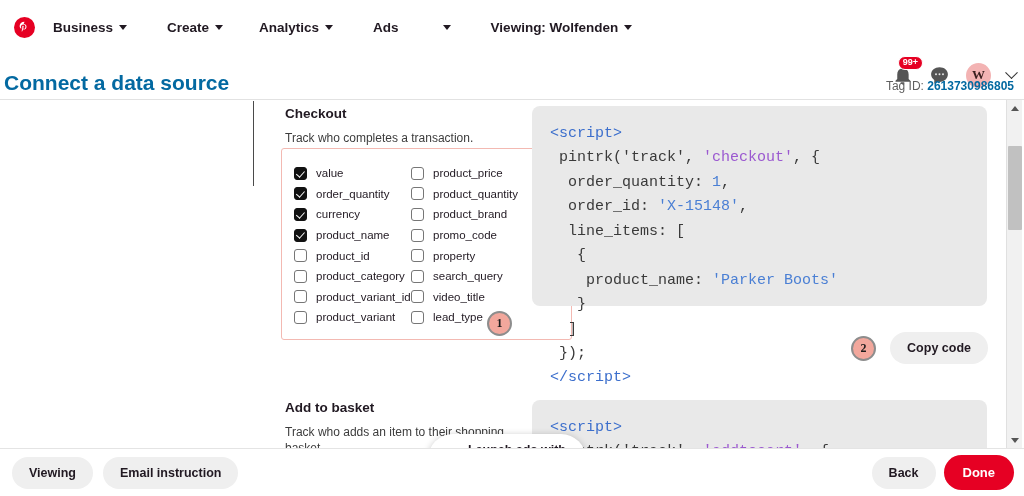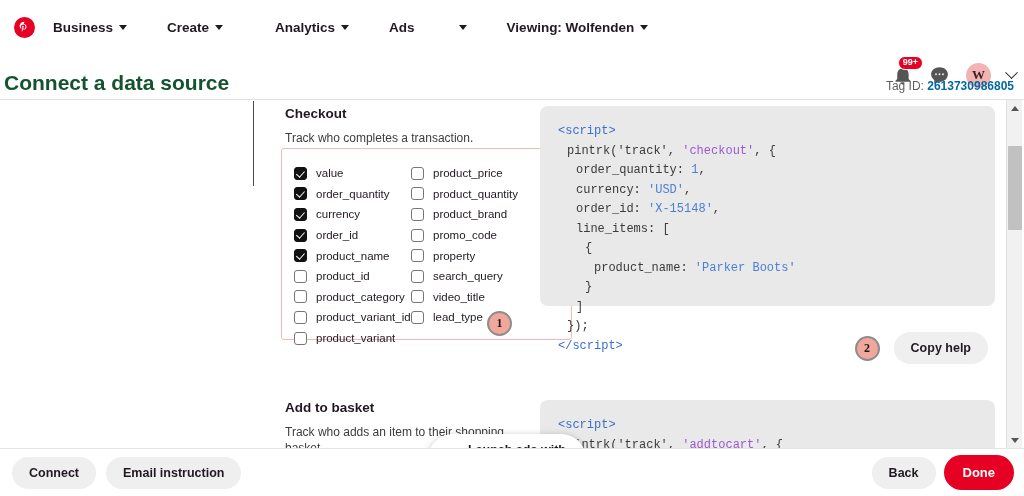--- a/index.html
+++ b/index.html
@@ -22,21 +22,21 @@
     background: #e60023; display: flex; align-items: center; justify-content: center;
   }
   .pin-logo svg { display:block; }
   .navitem {
     display: flex; align-items: center; gap: 6px;
     font-size: 13.5px; font-weight: bold; color: #211922;
     cursor: pointer; white-space: nowrap; padding-left: 8px;
   }
   .navitem.business { margin-left: 10px; }
   .navitem.create { margin-left: 32px; }
-  .navitem.analytics { margin-left: 44px; }
+  .navitem.analytics { margin-left: 28px; }
   .navitem.ads { margin-left: 32px; gap: 44px; }
   .navitem.viewing { margin-left: 32px; }
   .chev {
     width: 0; height: 0; border-left: 4.5px solid transparent;
     border-right: 4.5px solid transparent; border-top: 5.5px solid #211922;
     margin-top: 1px;
   }
   .nav-right {
     position: absolute; right: 8px; top: 0; height: 54px;
     display: flex; align-items: center; gap: 16px; margin-top: 48px;
@@ -56,21 +56,21 @@
   }
   .chev-thin {
     width: 9px; height: 9px; border-right: 1.8px solid #333;
     border-bottom: 1.8px solid #333; transform: rotate(45deg) translate(-2px,-2px);
     cursor: pointer;
   }
 
   
   .page-title {
     position: absolute; left: 4px; top: 71px;
-    font-size: 21px; font-weight: bold; color: #14532d;
+    font-size: 21px; font-weight: bold; color: #0369a1;
   }
   .tagid {
     position: absolute; right: 10px; top: 79px;
     font-size: 12px; color: #5f5f5f;
   }
   .tagid b { color: #0369a1; }
   .title-rule {
     position: absolute; left: 0; top: 99px; width: 1024px; height: 1px;
     background: #e2e2e2;
   }
@@ -112,24 +112,24 @@
   }
   .cb.on { background: #111; border-color: #111; }
   .cb.on::after {
     content: ""; position: absolute; left: 3.3px; top: 0.9px;
     width: 3.5px; height: 7px; border-right: 1.8px solid #fff;
     border-bottom: 1.8px solid #fff; transform: rotate(42deg);
   }
   .cb-label { font-size: 11.5px; color: #211922; white-space: nowrap; }
 
   .codebox {
-    position: absolute; left: 278px; width: 455px;
+    position: absolute; left: 270px; width: 455px;
     background: #e9e9e9; border-radius: 8px;
     padding: 16px 18px; font-family: "Liberation Mono", monospace;
-    font-size: 12px; line-height: 1.63; color: #3a3a3a;
+    font-size: 15px; line-height: 1.63; color: #3a3a3a;
   }
   .tok-tag { color: #3b6ecc; }
   .tok-ev { color: #9b59d0; }
   .tok-val { color: #4a7fd4; }
 
   .copy-row {
     position: absolute; right: 19px; display: flex; align-items: center; gap: 14px;
   }
   .pillbtn {
     background: #efefef; border: none; border-radius: 20px;
@@ -274,24 +274,20 @@
           <div class="cb-row">
               <span class="cb on"></span>
               <span class="cb-label">order_quantity</span>
             </div>
           <div class="cb-row">
               <span class="cb on"></span>
               <span class="cb-label">currency</span>
             </div>
           <div class="cb-row">
               <span class="cb on"></span>
-              <span class="cb-label">order_id</span>
-            </div>
-          <div class="cb-row">
-              <span class="cb on"></span>
               <span class="cb-label">product_name</span>
             </div>
           <div class="cb-row">
               <span class="cb"></span>
               <span class="cb-label">product_id</span>
             </div>
           <div class="cb-row">
               <span class="cb"></span>
               <span class="cb-label">product_category</span>
             </div>
@@ -338,34 +334,33 @@
               <span class="cb-label">lead_type</span>
             </div>
         </div>
         <div class="badge-num badge-on-box">1</div>
       </div>
 
       <div class="codebox" style="top:6px;height:200px;">
         <div><span class="tok-tag">&lt;script&gt;</span></div>
         <div style="padding-left:9px;"><span>pintrk('track', </span><span class="tok-ev">'checkout'</span><span>, {</span></div>
         <div style="padding-left:18px;"><span>order_quantity: </span><span class="tok-val">1</span><span>,</span></div>
-        <div style="padding-left:18px;"><span>currency: </span><span class="tok-val">'USD'</span><span>,</span></div>
         <div style="padding-left:18px;"><span>order_id: </span><span class="tok-val">'X-15148'</span><span>,</span></div>
         <div style="padding-left:18px;"><span>line_items: [</span></div>
         <div style="padding-left:27px;"><span>{</span></div>
         <div style="padding-left:36px;"><span>product_name: </span><span class="tok-val">'Parker Boots'</span></div>
         <div style="padding-left:27px;"><span>}</span></div>
         <div style="padding-left:18px;"><span>]</span></div>
         <div style="padding-left:9px;"><span>});</span></div>
         <div><span class="tok-tag">&lt;/script&gt;</span></div>
       </div>
 
       <div class="copy-row" style="top:232px;">
         <div class="badge-num">2</div>
-        <button class="pillbtn">Copy help</button>
+        <button class="pillbtn">Copy code</button>
       </div>
     </div>
 
     <div class="section" style="height:120px;">
       <div class="sec-head" style="top:8px;">
         <div class="sec-title">Add to basket</div>
         <div class="sec-sub">Track who adds an item to their shopping basket.</div>
       </div>
       <div class="codebox" style="top:8px;height:110px;">
         <div><span class="tok-tag">&lt;script&gt;</span></div>
@@ -391,21 +386,21 @@
       </svg>
     </span>
     <span class="launch-txt">
       <span>Launch ads with</span><br>
       <span>expert help</span>
     </span>
   </div>
 
   <div class="footer">
     <div class="foot-left">
-      <button class="pillbtn">Connect</button>
+      <button class="pillbtn">Viewing</button>
       <button class="pillbtn">Email instruction</button>
     </div>
     <div class="foot-right">
       <button class="pillbtn">Back</button>
       <button class="btn-red">Done</button>
     </div>
   </div>
 
 </div>
 

